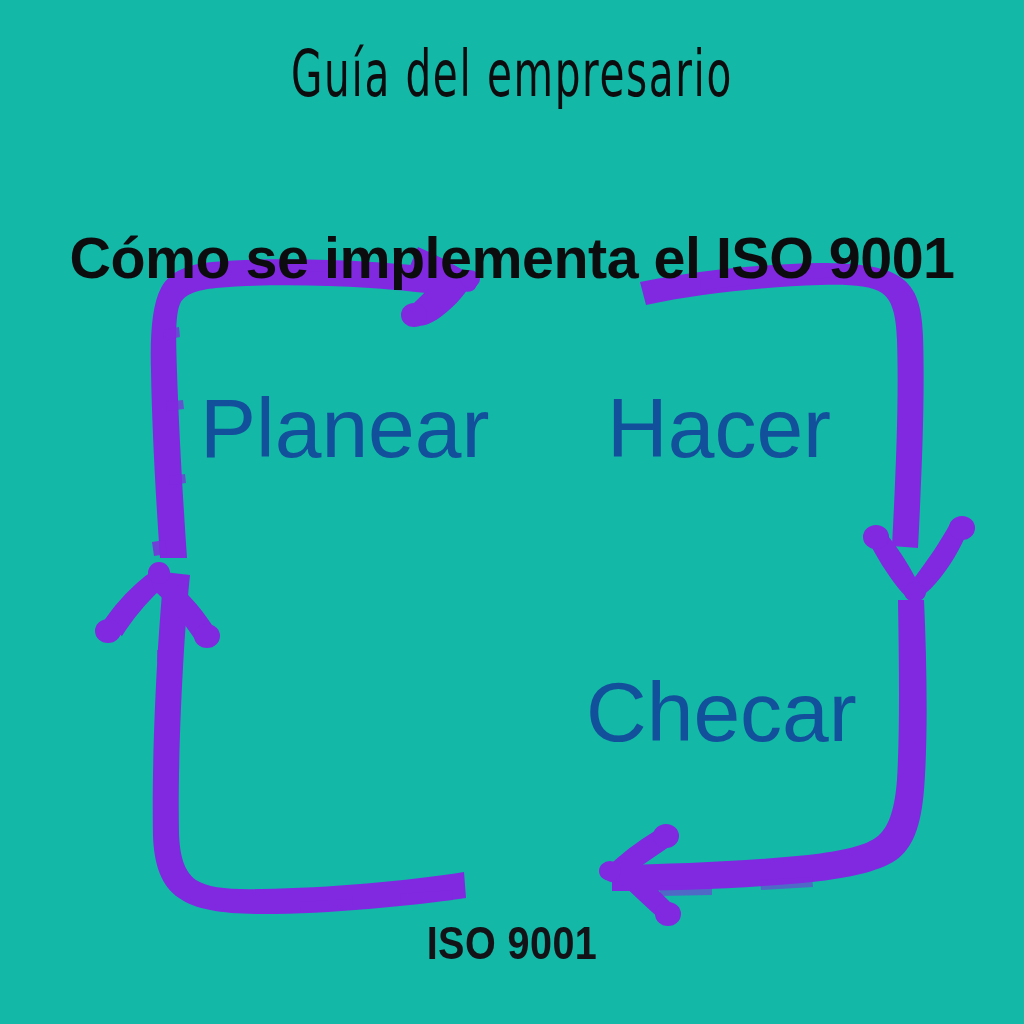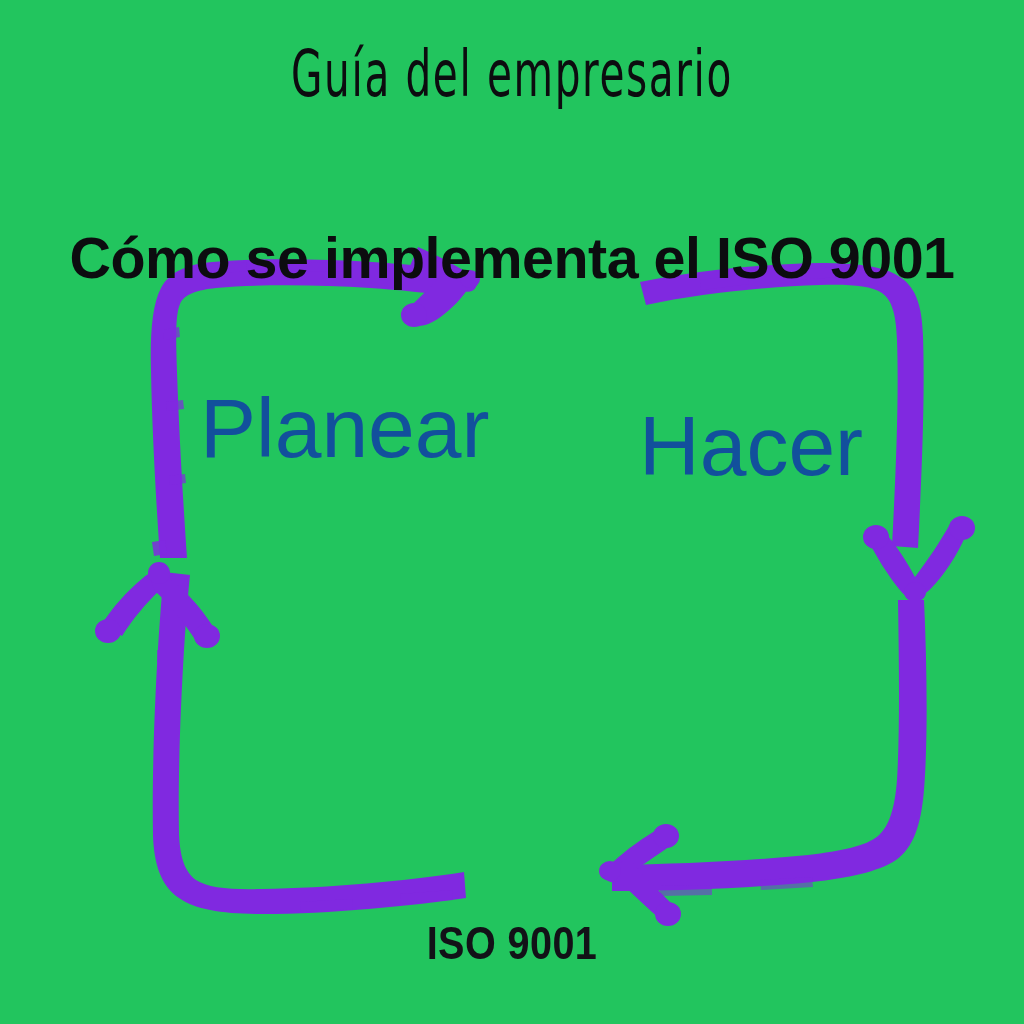--- a/index.html
+++ b/index.html
@@ -77,38 +77,38 @@
     position: absolute;
     font-family: "Liberation Sans", sans-serif;
     font-weight: 400;
     font-size: 84px;
     line-height: 92px;
     color: #12509c;
     white-space: nowrap;
     z-index: 4;
   }
   #stage-plan   { left: 200px; top: 382px; }
-  #stage-do     { left: 607px; top: 400px; margin-left: 32px; }
+  #stage-do     { left: 607px; top: 382px; }
   #stage-act    { left: 236px; top: 666px; }
   #stage-check  { left: 586px; top: 666px; }
 
   
   #arrow-layer {
     position: absolute;
     inset: 0;
     width: 1024px;
     height: 1024px;
     z-index: 2;
   }
   .brush { fill: #8029e0; }
 </style>
 </head>
 <body>
 
-<div id="poster" style="background: #22c55e;">
+<div id="poster" style="background: #14b8a6;">
 
   <div id="brand-title" style="color: rgb(12, 12, 15);">Guía del empresario</div>
 
   <h1 id="page-headline" style="color: rgb(12, 12, 15);">Cómo se implementa el ISO 9001</h1>
 
   <svg id="arrow-layer" viewBox="0 0 1024 1024" aria-hidden="true">
 
     <g>
 
       <path class="brush" d="
@@ -269,17 +269,18 @@
       <ellipse class="brush" cx="159" cy="573" rx="11" ry="11" fill="#8029e0"></ellipse>
 
       <path class="brush" d="M152,542 l13,-2 l2,14 l-13,2 Z" opacity="0.85" fill="#8029e0"></path>
     </g>
   </svg>
 
   <div class="stage-label" id="stage-plan" style="color: rgb(18, 80, 156);">Planear</div>
 
   <div class="stage-label" id="stage-do" style="color: rgb(18, 80, 156);">Hacer</div>
 
+  <div class="stage-label" id="stage-check" style="color: rgb(18, 80, 156);">Checar</div>
 
 
   <div id="footer-caption">ISO 9001</div>
 
 </div>
 
 </body></html>

